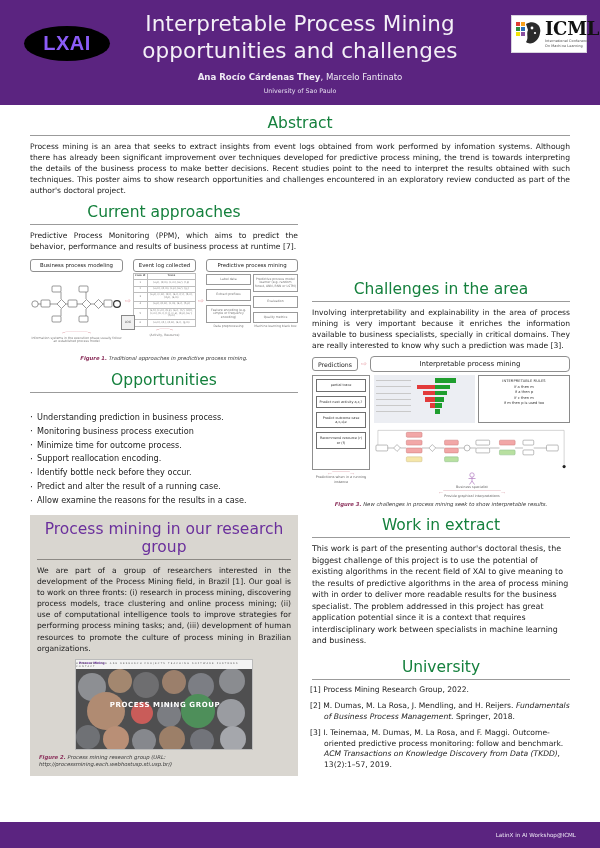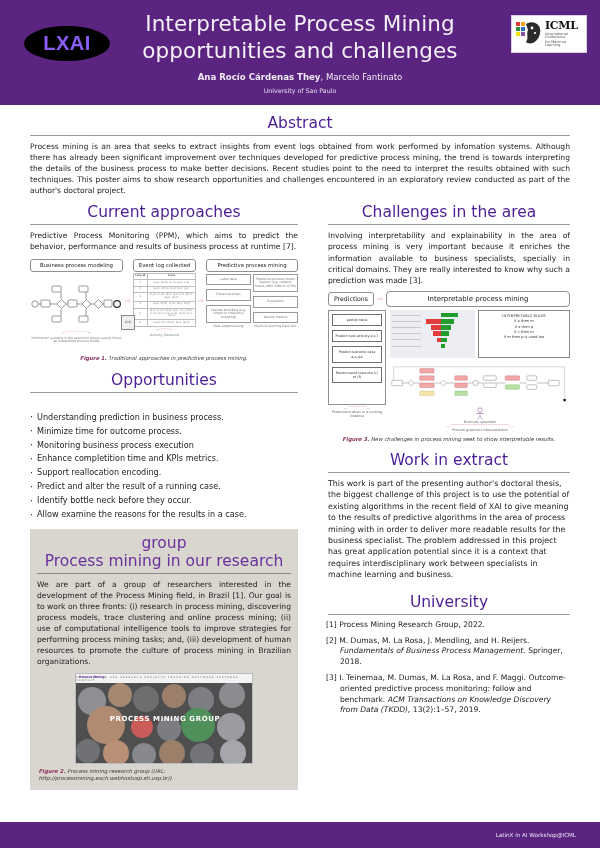--- a/index.html
+++ b/index.html
@@ -40,30 +40,30 @@
   .affiliation { margin-top: 5px; color: #e6dff0; font-size: 6.3px; }
 
   .icml-logo {
     position: absolute; right: 13px; top: 15px;
     width: 76px; height: 38px; background: #fff;
     border: 1px solid #d8d2de;
     display: flex; align-items: center; padding: 3px 4px; gap: 3px;
   }
   .icml-mark { position: relative; width: 26px; height: 28px; flex: none; }
   .icml-text { line-height: 1; }
-  .icml-text .big { font-family: "DejaVu Serif", serif; font-weight: bold; font-size: 11px; color: #111; letter-spacing: -0.3px; }
+  .icml-text .big { font-family: "DejaVu Serif", serif; font-weight: bold; font-size: 18px; color: #111; letter-spacing: -0.3px; }
   .icml-text .sm { font-size: 3.4px; color: #444; margin-top: 1.5px; letter-spacing: 0.1px; }
 
   
   .content { position: relative; padding: 9px 30px 0 30px; }
-  .columns { display: flex; gap: 30px; margin-top: 7px; }
+  .columns { display: flex; gap: 14px; margin-top: 7px; align-items: flex-end; }
   .col { width: 268px; }
 
   h2.section {
-    color: #4c1d95; font-size: 15.5px; font-weight: 400;
+    color: #15803d; font-size: 15.5px; font-weight: 400;
     text-align: center; padding-bottom: 3px; margin-bottom: 0;
   }
   .rule { border-top: 1px solid #9b9b9b; margin-bottom: 5px; }
 
   p.body {
     font-size: 7.6px; line-height: 1.46; color: #1c1c1c;
     text-align: justify; hyphens: auto;
   }
   .abstract-text { font-size: 7.7px; line-height: 1.5; }
 
@@ -335,34 +335,33 @@
             <span class="lbl">Figure 1.</span>
             <span class="cap">Traditional approaches in predictive process mining.</span>
           </div>
         </section>
 
         <section style="margin-top:9px;">
           <h2 class="section">Opportunities</h2>
           <div class="rule"></div>
           <ul class="bullets">
             <li>Understanding prediction in business process.</li>
+            <li>Monitoring business process execution</li>
             <li>Minimize time for outcome process.</li>
-            <li>Monitoring business process execution</li>
-            <li>Enhance completition time and KPIs metrics.</li>
             <li>Support reallocation encoding.</li>
+            <li>Identify bottle neck before they occur.</li>
             <li>Predict and alter the result of a running case.</li>
-            <li>Identify bottle neck before they occur.</li>
             <li>Allow examine the reasons for the results in a case.</li>
           </ul>
         </section>
 
         <section class="grey-panel">
           <h2 class="section">
+            <span>Process mining in our research</span>
             <span style="display:block;">group</span>
-            <span>Process mining in our research</span>
           </h2>
           <div class="rule"></div>
           <p class="body">We are part of a group of researchers interested in the development of the Process Mining field, in Brazil [1]. Our goal is to work on three fronts: (i) research in process mining, discovering process models, trace clustering and online process mining; (ii) use of computational intelligence tools to improve strategies for performing process mining tasks; and, (iii) development of human resources to promote the culture of process mining in Brazilian organizations.</p>
 
           <div class="fig2-img">
             <div class="fig2-bar">
               <span class="lg">Process Mining</span>
               <span class="nav">HOME  WHO  WE ARE  RESEARCH  PROJECTS  TEACHING  SOFTWARE  PARTNERS  CONTACT</span>
             </div>
             <svg width="178" height="82" viewBox="0 0 178 82" style="position:absolute; top:9px; left:0;">

